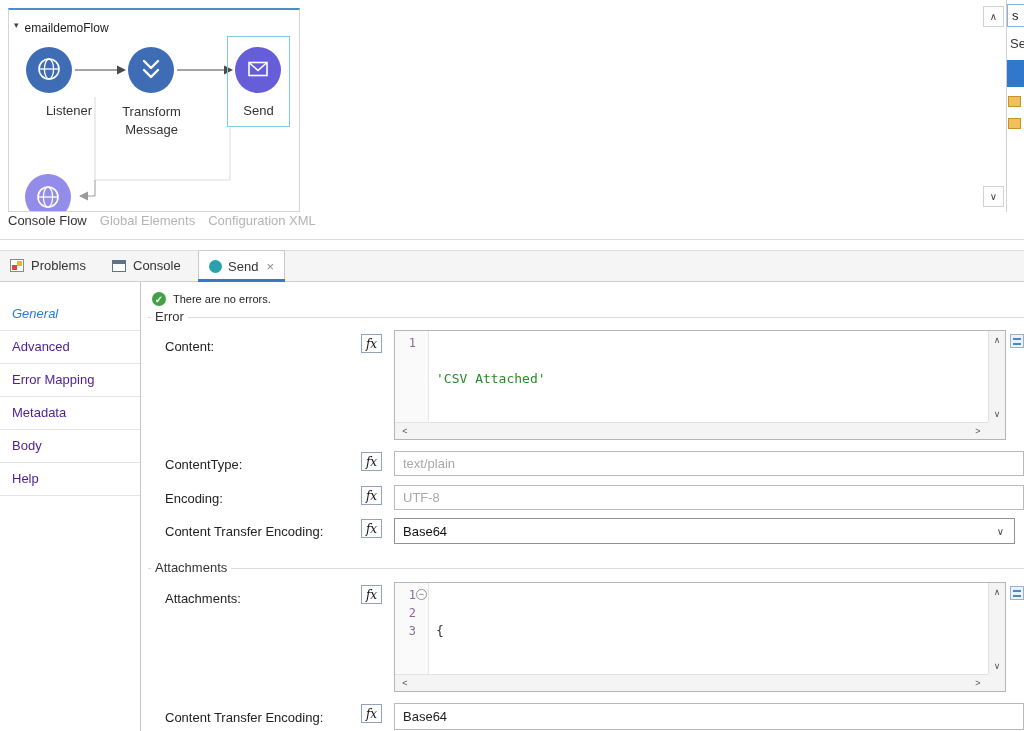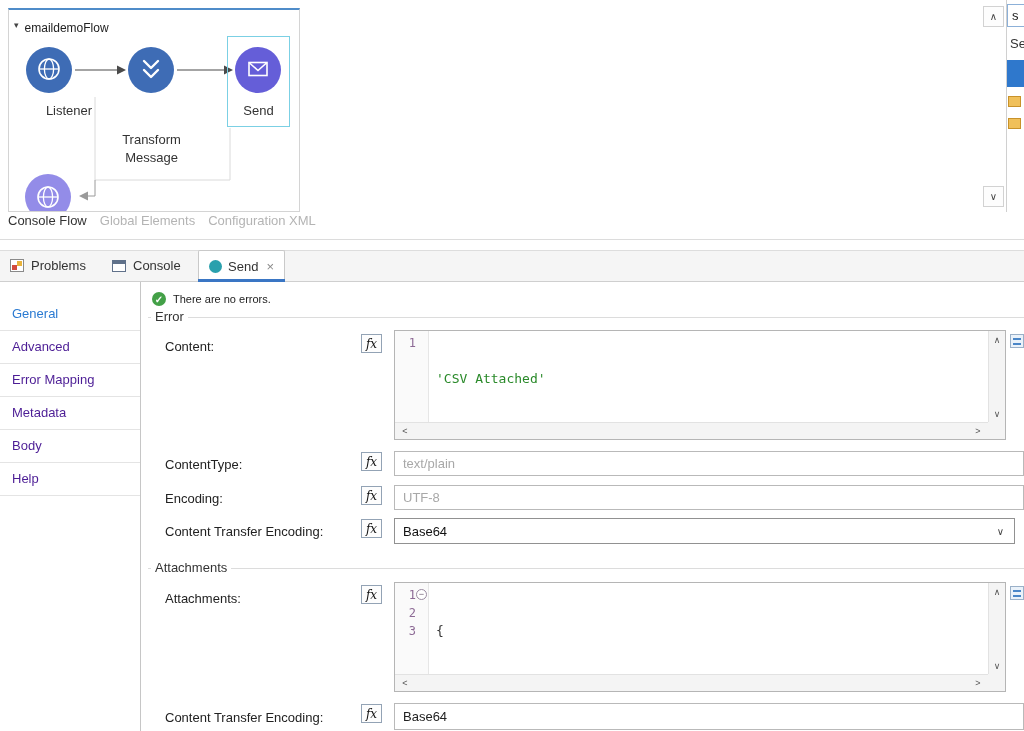--- a/index.html
+++ b/index.html
@@ -19,21 +19,21 @@
   .listener-circle { left:26px; top:47px; background:#3e6cb5; }
   .transform-circle { left:128px; top:47px; background:#3e6cb5; }
   .send-circle { left:235px; top:47px; background:#655ed8; }
   .partial-wrap { left:24px; top:174px; width:48px; height:37px; overflow:hidden; }
   .partial-circle { position:absolute; left:1px; top:0; background:#938ce8; }
 
   .selection-box { left:227px; top:36px; width:63px; height:91px; border:1px solid #7bd0e4; }
 
   .node-label { position:absolute; text-align:center; font-size:13px; color:#333; }
   .label-listener { left:10px; top:103px; width:78px;margin-left:20px; }
-  .label-transform { left:103px; top:103px; width:97px; line-height:18px;margin-top:28px; }
+  .label-transform { left:103px; top:103px; width:97px; line-height:18px; }
   .label-send { left:229px; top:103px; width:59px; }
 
   .canvas-tabs { left:8px; top:213px; display:flex; gap:13px; }
   .canvas-tab { font-size:13px; }
   .canvas-tab.active { color:#333; }
   .canvas-tab.inactive { color:#b4b4b4; }
 
   .sb-box { width:21px; height:21px; border:1px solid #d2d2d2; background:#fdfdfd; color:#444;
     font-size:10px; display:flex; align-items:center; justify-content:center; }
   .v-scroll-up { left:983px; top:6px; } .v-scroll-down { left:983px; top:186px; }
@@ -63,21 +63,21 @@
   .problems-icon { width:14px; height:13px; border:1px solid #8a8a8a; background:#fff; position:relative; }
   .problems-icon .red { position:absolute; left:1px; bottom:1px; width:5px; height:5px; background:#d24b3e; }
   .problems-icon .amber { position:absolute; right:1px; top:1px; width:5px; height:5px; background:#e8b33c; }
   .console-icon { width:14px; height:12px; border:1px solid #60718a; background:#fff; position:relative; }
   .console-icon .bar { position:absolute; left:0; top:0; right:0; height:3px; background:#60718a; }
   .send-ico { width:13px; height:13px; border-radius:50%; background:#2aa0ad; }
 
   
   .sidebar { left:0; top:282px; width:141px; height:449px; border-right:1px solid #c6c6c6; background:#fff; padding-top:16px; }
   .side-item { height:33px; line-height:32px; padding-left:12px; border-bottom:1px solid #e4e4e4; font-size:13px; color:#4c1d95; }
-  .side-item.selected { color:#2a7ad2; }
+  .side-item.selected { color:#2a7ad2;font-style:italic; }
 
   .status-row { left:152px; top:292px; display:flex; align-items:center; gap:7px; }
   .check-icon { width:14px; height:14px; border-radius:50%; background:#43a047; color:#fff; font-size:10px;
     display:flex; align-items:center; justify-content:center; font-weight:bold; }
   .status-text { font-size:11px; }
 
   .group-line { height:1px; background:#dcdcdc; }
   .body-line { left:148px; top:317px; width:876px; }
   .attach-line { left:148px; top:568px; width:876px; }
   .group-label { background:#fff; padding:0 4px; font-size:13px; color:#333; }

